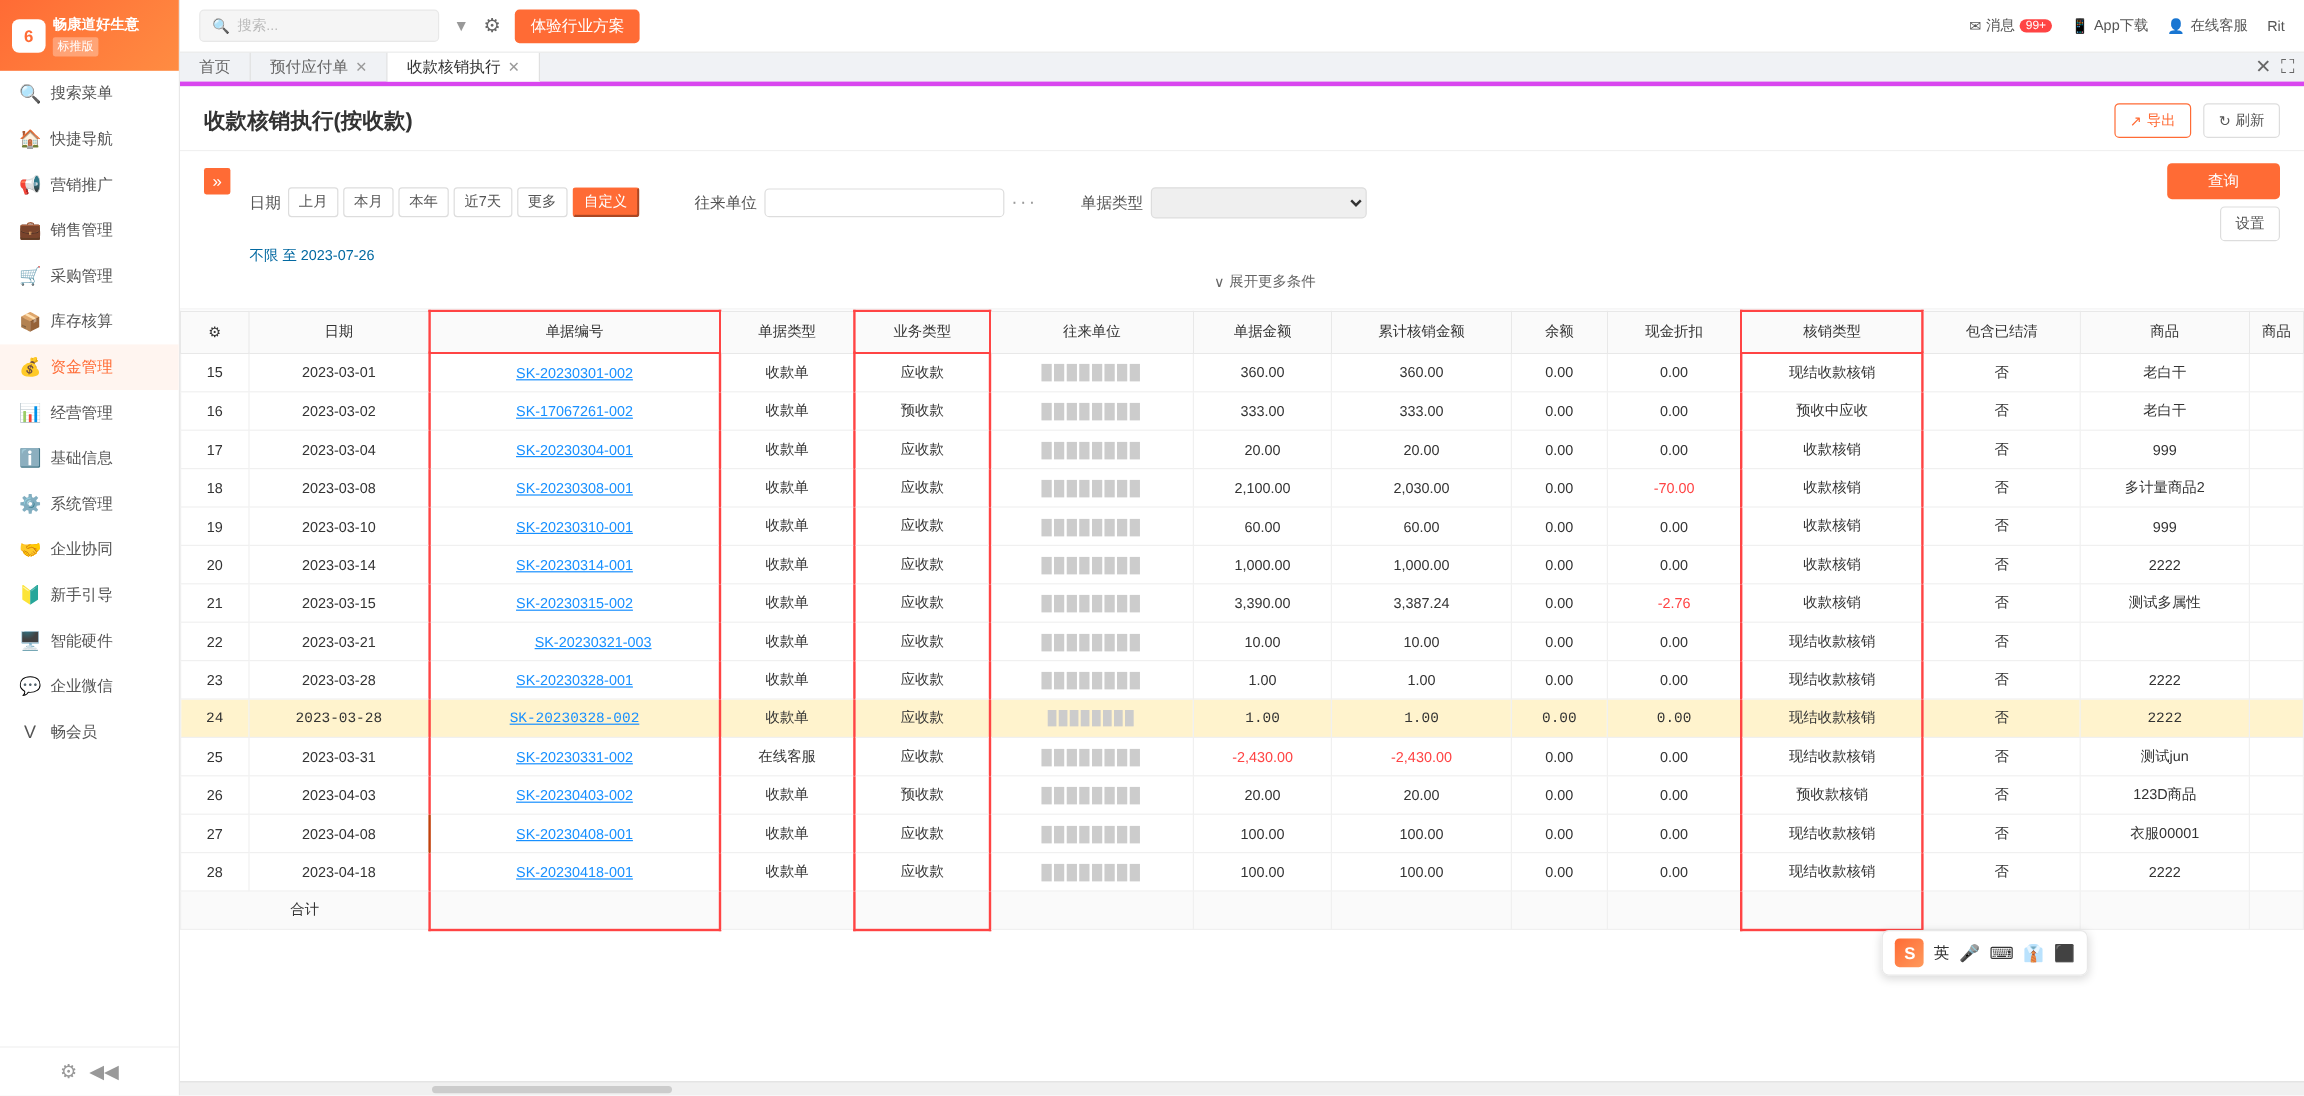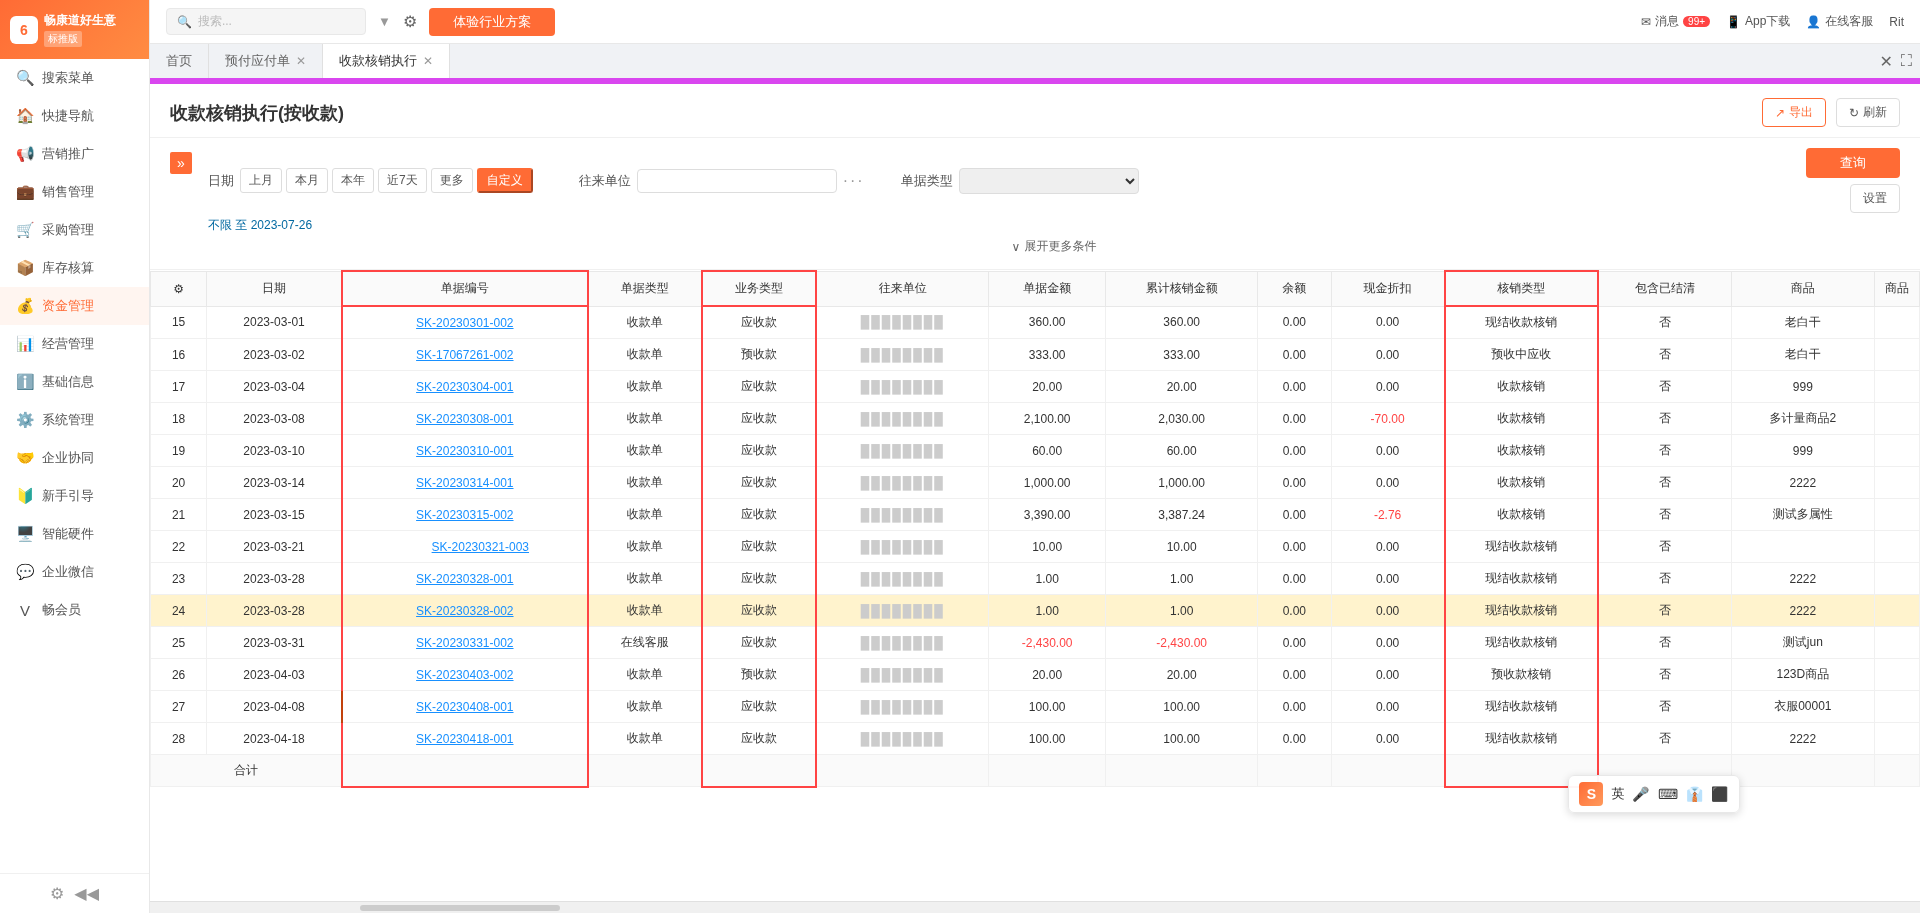--- a/index.html
+++ b/index.html
@@ -17,28 +17,28 @@
     .sidebar-bottom-icon { color: #999; font-size: 16px; cursor: pointer; }
     
     
     .main { flex: 1; display: flex; flex-direction: column; overflow: hidden; }
     
     
     .topbar { height: 44px; background: #fff; border-bottom: 1px solid #e8e8e8; display: flex; align-items: center; padding: 0 16px; gap: 12px; }
     .topbar-search { flex: 0 0 200px; background: #f5f5f5; border: 1px solid #e8e8e8; border-radius: 4px; padding: 4px 10px; display: flex; align-items: center; gap: 6px; color: #999; font-size: 12px; }
     .topbar-arrow { color: #999; cursor: pointer; }
     .topbar-gear { color: #666; cursor: pointer; font-size: 16px; }
-    .topbar-btn-orange { background: #ff6b35; color: #fff; border: none; border-radius: 4px; padding: 5px 24px; cursor: pointer; font-size: 13px; }
+    .topbar-btn-orange { background: #ff6b35; color: #fff; border: none; border-radius: 4px; padding: 5px 13px; cursor: pointer; font-size: 13px; }
     .topbar-right { margin-left: auto; display: flex; align-items: center; gap: 16px; }
     .topbar-right-item { display: flex; align-items: center; gap: 4px; color: #555; cursor: pointer; font-size: 12px; }
     .topbar-badge { background: #ff4444; color: #fff; border-radius: 10px; padding: 0 5px; font-size: 10px; min-width: 18px; text-align: center; }
     .topbar-user { color: #555; font-size: 12px; }
     
     
-    .tabbar { height: 40px; background: #f0f2f5; border-bottom: 6px solid #d946ef; display: flex; align-items: center; }
+    .tabbar { height: 28px; background: #f0f2f5; border-bottom: 4px solid #d946ef; display: flex; align-items: center; }
     .tab { height: 100%; display: flex; align-items: center; padding: 0 16px; gap: 6px; cursor: pointer; font-size: 13px; color: #666; border-right: 1px solid #e0e0e0; }
     .tab.active { background: #fff; color: #333; font-weight: 500; }
     .tab-close { color: #999; font-size: 12px; cursor: pointer; }
     .tabbar-actions { margin-left: auto; display: flex; align-items: center; padding: 0 8px; gap: 8px; }
     .tabbar-action-icon { color: #666; cursor: pointer; font-size: 16px; }
     
     
     .page { flex: 1; overflow: hidden; display: flex; flex-direction: column; padding: 0; background: #f0f2f5; }
     
     
@@ -64,21 +64,21 @@
     .btn-settings { border: 1px solid #ddd; color: #555; background: #fff; border-radius: 4px; padding: 5px 12px; cursor: pointer; font-size: 12px; }
     .filter-expand { display: flex; align-items: center; justify-content: center; padding: 4px 0; cursor: pointer; color: #666; font-size: 12px; gap: 4px; }
     .filter-toggle-btn { color: #ff6b35; width: 22px; height: 22px; background: #ff6b35; border-radius: 2px; display: flex; align-items: center; justify-content: center; cursor: pointer; }
     
     
     .table-container { flex: 1; overflow: auto; background: #fff; margin: 0; }
     table { width: 100%; border-collapse: collapse; font-size: 12px; }
     thead tr { background: #fafafa; }
     th { border: 1px solid #e8e8e8; padding: 8px 10px; text-align: center; font-weight: 500; color: #333; white-space: nowrap; position: sticky; top: 0; background: #fafafa; z-index: 1; }
     td { border: 1px solid #f0f0f0; padding: 7px 10px; text-align: center; color: #333; white-space: nowrap; }
-    .row-highlighted { background: #fff3cd; }
+    .row-highlighted { background: #fff3cd; font-family: Liberation Mono, monospace; }
     .link-blue { color: #1890ff; text-decoration: underline; cursor: pointer; }
     .text-red { color: #ff4444; }
     .table-footer { background: #fafafa; font-weight: 500; }
     
     
     ::-webkit-scrollbar { width: 6px; height: 6px; }
     ::-webkit-scrollbar-track { background: #f1f1f1; }
     ::-webkit-scrollbar-thumb { background: #ccc; border-radius: 3px; }
   </style>
 </head>

